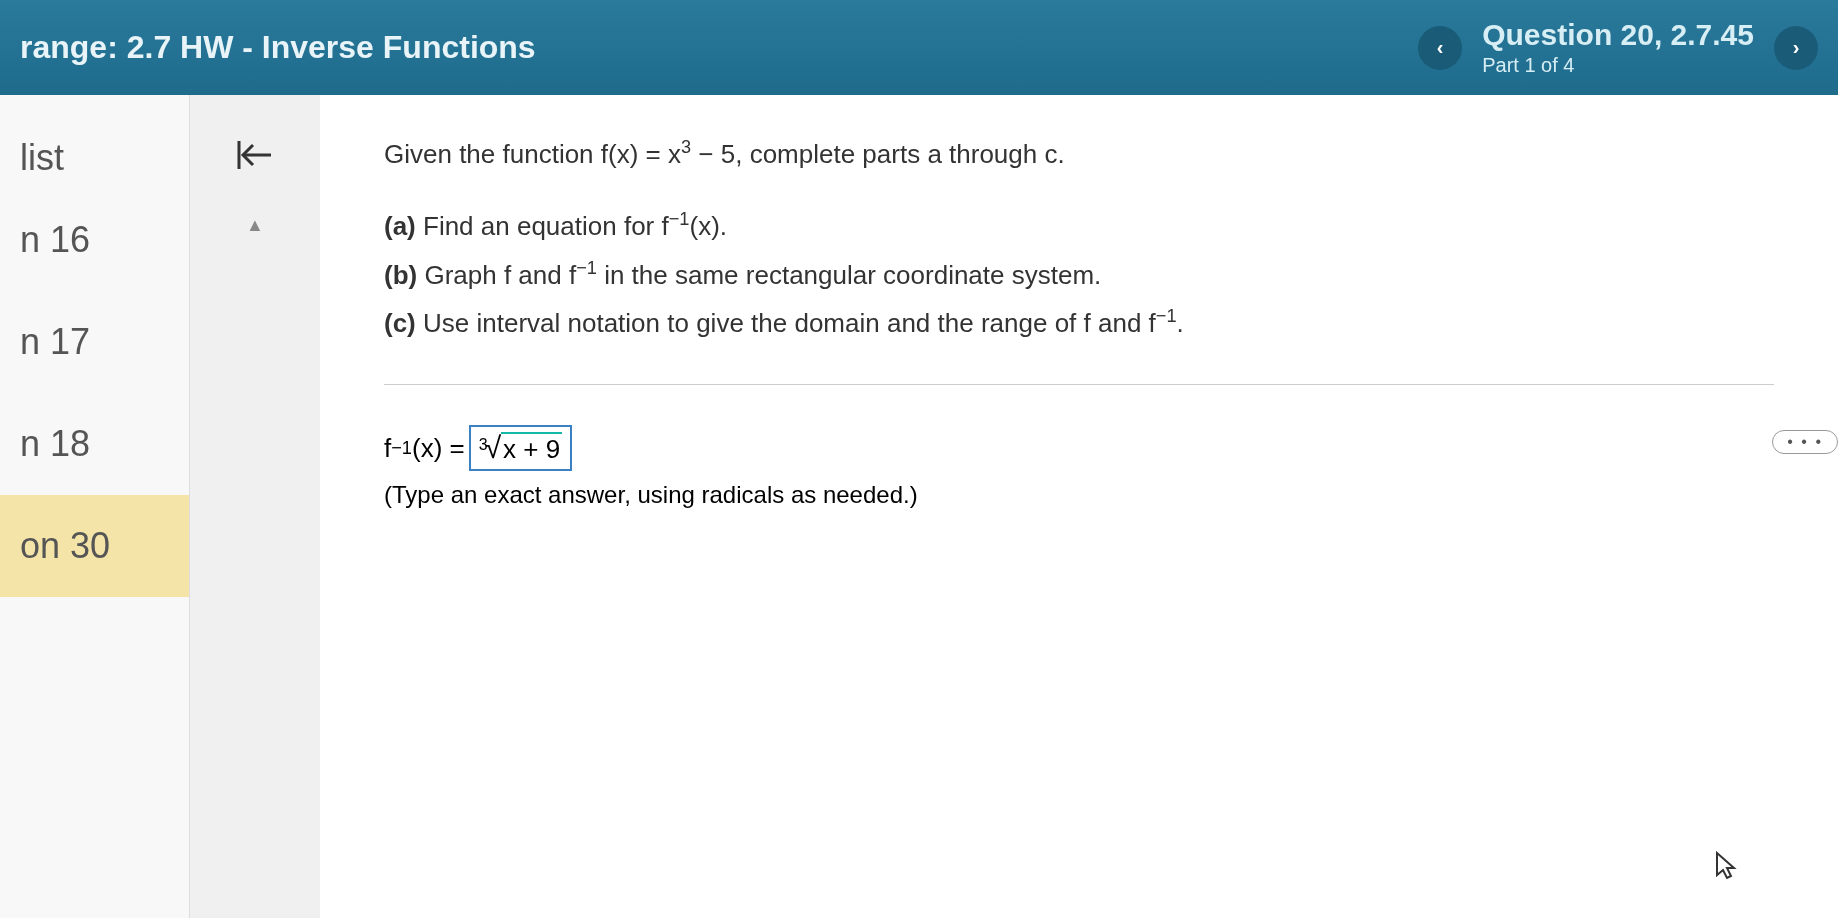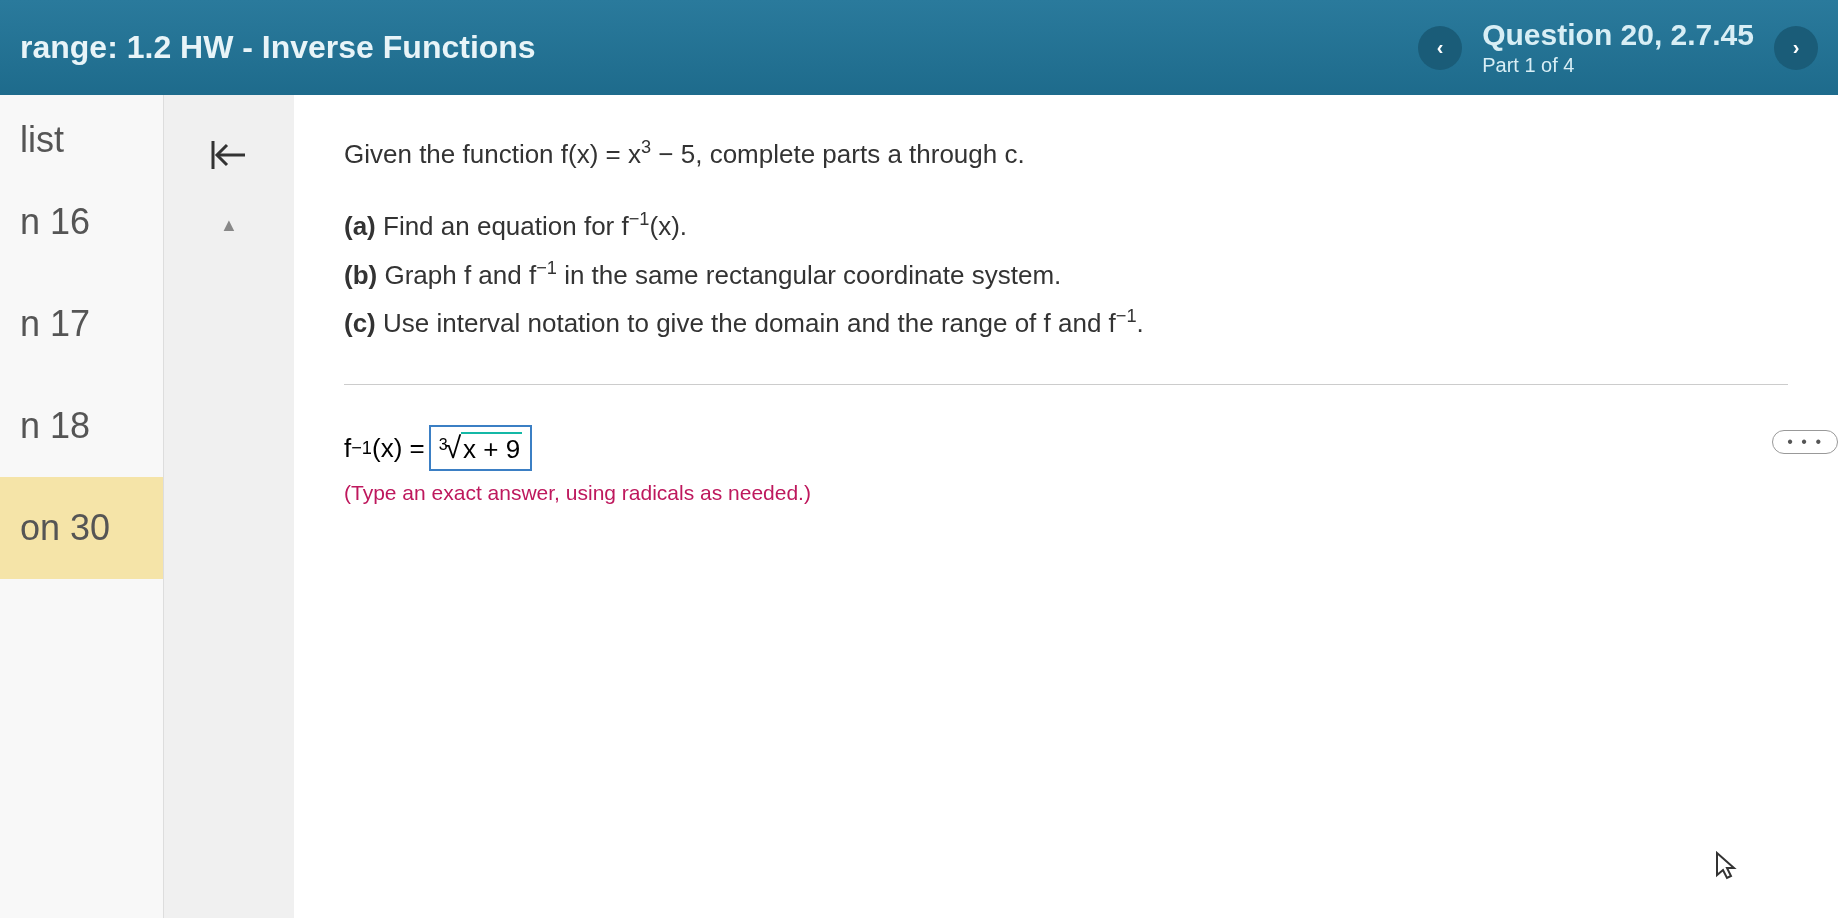--- a/index.html
+++ b/index.html
@@ -56,24 +56,24 @@
     .question-part {
       font-size: 20px;
       color: #d8eef5;
       margin-top: 2px;
     }
     .content-wrapper {
       display: flex;
       height: calc(100% - 95px);
     }
     .sidebar {
-      width: 164px;
+      width: 190px;
       background: #f8f8f8;
       border-right: 1px solid #ddd;
-      padding-top: 14px;
+      padding-top: 32px;
     }
     .sidebar-title {
       font-size: 36px;
       color: #555;
       padding: 10px 20px;
       font-weight: normal;
     }
     .sidebar-item {
       font-size: 36px;
       color: #555;
@@ -102,21 +102,21 @@
       top: 120px;
       left: 50%;
       transform: translateX(-50%);
       color: #888;
       font-size: 18px;
       cursor: pointer;
     }
     .main-content {
       flex: 1;
       background: #fff;
-      padding: 38px 50px;
+      padding: 38px 64px;
       position: relative;
     }
     .problem-text {
       font-size: 26px;
       color: #333;
       line-height: 1.6;
     }
     .given {
       margin-bottom: 30px;
     }
@@ -178,41 +178,41 @@
       margin-right: -3px;
     }
     .radical-symbol {
       font-size: 30px;
     }
     .radical-content {
       border-top: 2px solid #14b8a6;
       padding: 0 2px;
     }
     .hint-text {
-      font-size: 21px;
-      color: #be185d;
+      font-size: 24px;
+      color: #000000;
     }
     sup {
       font-size: 0.7em;
     }
     .cursor-icon {
       position: absolute;
       bottom: 30px;
       right: 100px;
       font-size: 28px;
       color: #333;
     }
   </style>
 </head>
 <body>
 
 <div class="header">
   <div class="header-left">
     <span>range:</span>
-    <span>1.2 HW - Inverse Functions</span>
+    <span>2.7 HW - Inverse Functions</span>
   </div>
   <div class="header-right">
     <div class="nav-arrow">
       <span>‹</span>
     </div>
     <div class="question-info">
       <div class="question-title">Question 20, 2.7.45</div>
       <div class="question-part">Part 1 of 4</div>
     </div>
     <div class="nav-arrow">

